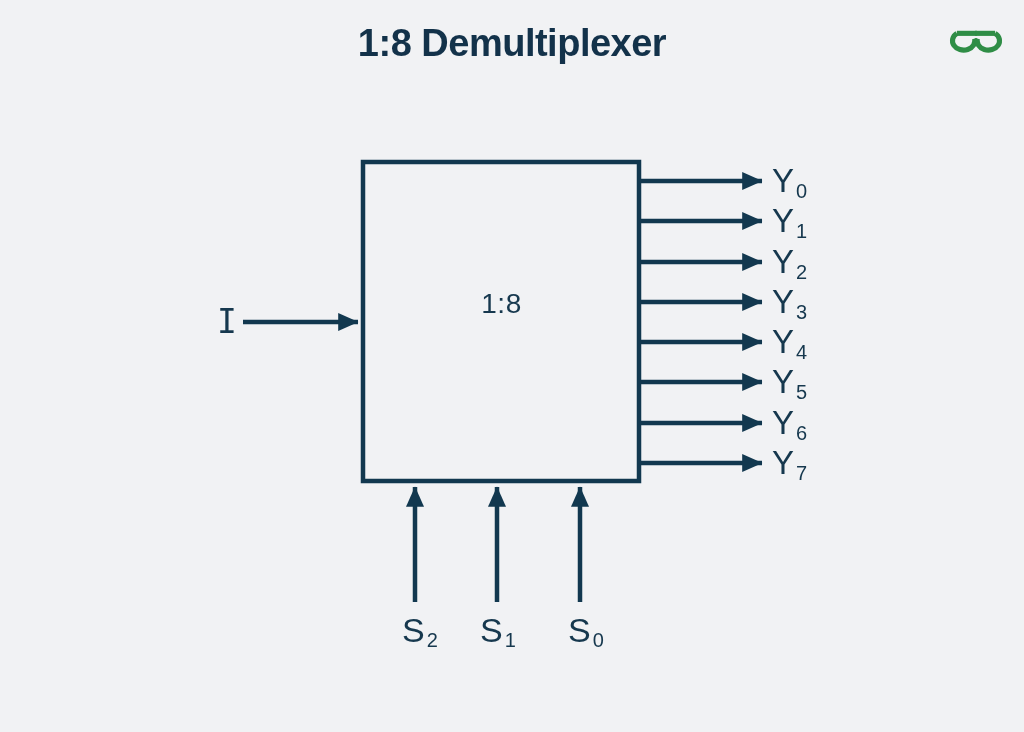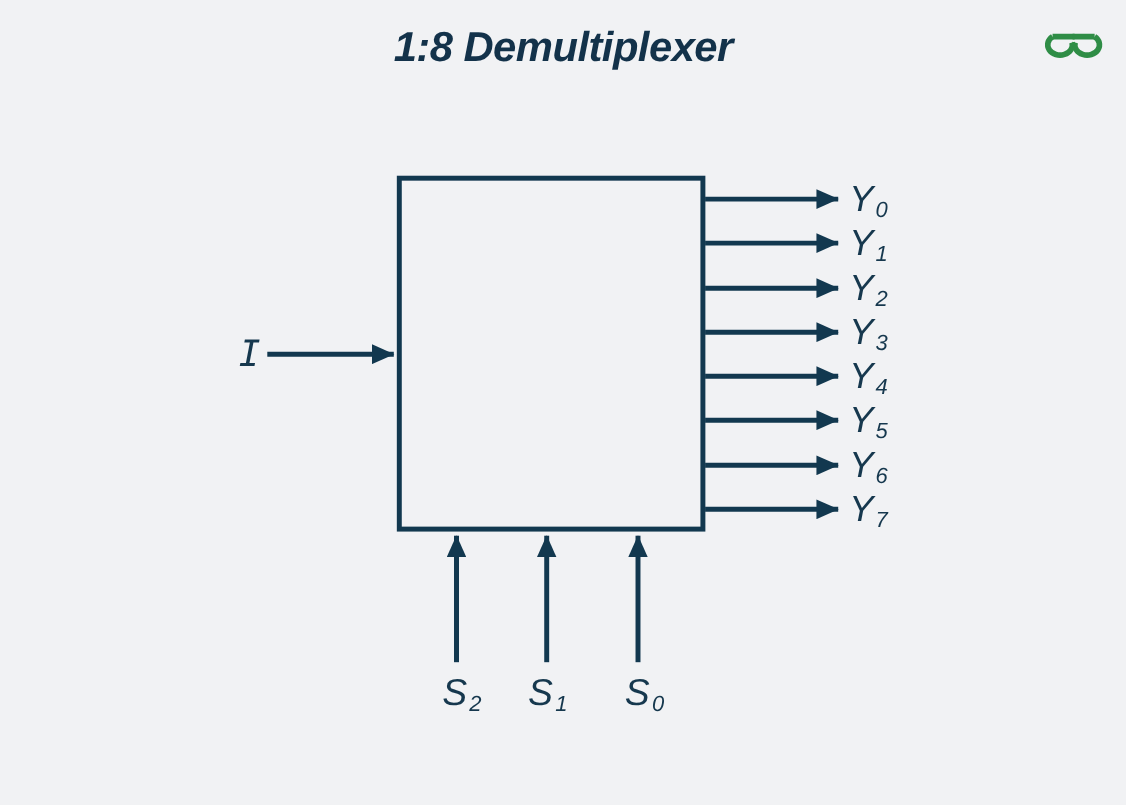--- a/index.html
+++ b/index.html
@@ -4,21 +4,21 @@
 <style>
   html,body{margin:0;padding:0;}
   body{
     width:1024px;height:732px;
     background:#f1f2f4;
     font-family:"Liberation Sans", sans-serif;
     overflow:hidden;
     position:relative;
     color:#12384f;
   }
-  .stage{position:absolute;inset:0;width:1024px;height:732px;font-style:italic;}
+  .stage{position:absolute;inset:0;width:1024px;height:732px;}
 
   .page-title{
     position:absolute;left:0;right:0;top:22px;
     text-align:center;
     font-size:38px;font-weight:700;
     letter-spacing:-0.5px;
     color:#13324a;
   }
   .logo{position:absolute;top:25px;right:20px;width:56px;height:32px;}
 
@@ -89,20 +89,21 @@
     </g>
 
     <g stroke-width="4.5">
       <line x1="415" y1="602" x2="415" y2="487" marker-end="url(#ah)"></line>
       <line x1="497" y1="602" x2="497" y2="487" marker-end="url(#ah)"></line>
       <line x1="580" y1="602" x2="580" y2="487" marker-end="url(#ah)"></line>
     </g>
   </svg>
 
   <div class="block-label">
+    <div>1:8</div>
   </div>
 
   <div class="input-label">I</div>
 
   <div class="pin-label y-label" style="top:159px">
     <span>Y</span>
       <sub>0</sub>
   </div>
   <div class="pin-label y-label" style="top:199px">
     <span>Y</span>

